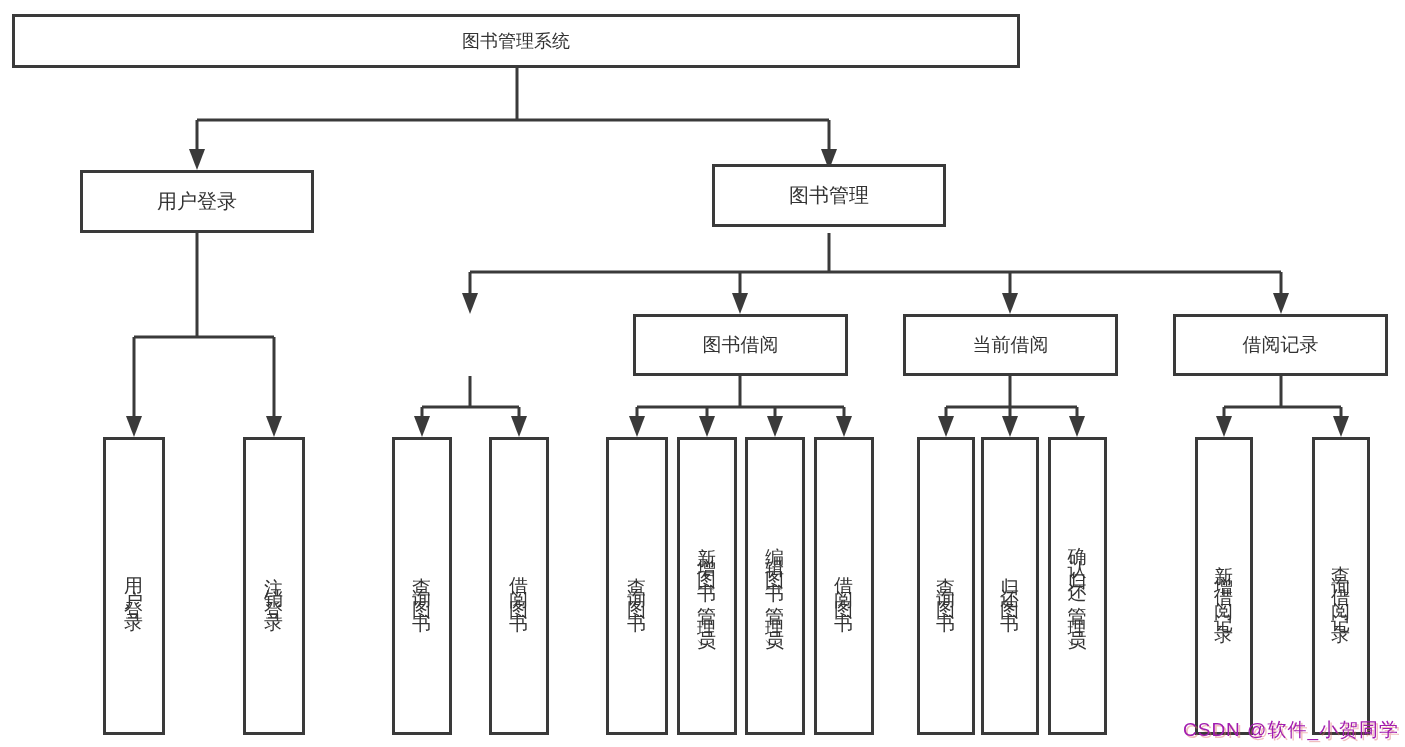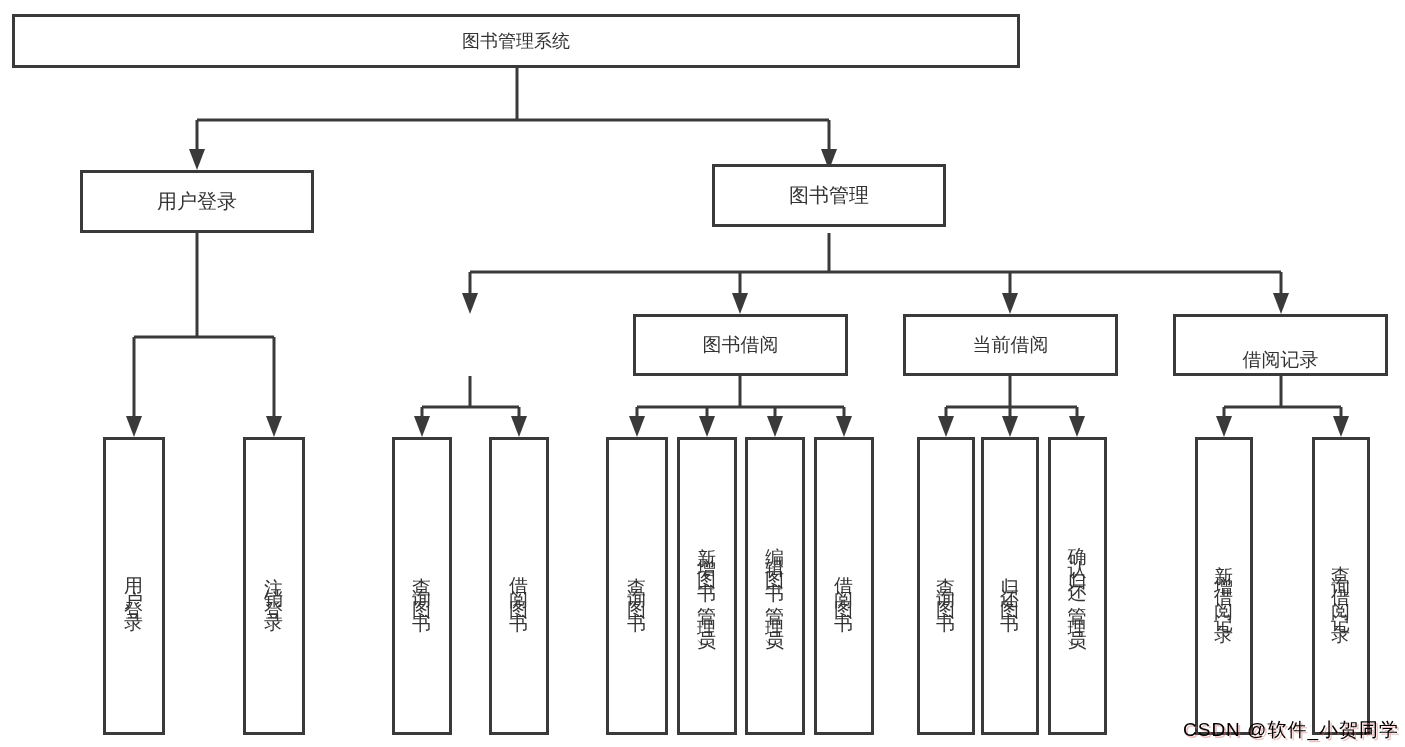--- a/index.html
+++ b/index.html
@@ -39,21 +39,21 @@
     text-orientation: mixed;
     letter-spacing: 12px;
     line-height: 1;
     max-height: 286px;
   }
   .watermark {
     position: absolute;
     left: 1183px;
     top: 717px;
     font-size: 19px;
-    color: #000000;
+    color: #a21caf;
     text-shadow: 2px 2px 0 rgba(222, 110, 110, 0.45);
     white-space: nowrap;
     letter-spacing: 1px;
   }
 </style>
 </head>
 <body>
 
 <div class="canvas">
 
@@ -107,21 +107,21 @@
   <div class="node lvl2" style="left:712px; top:164px; width:234px; height:63px;">
     <span class="lbl">图书管理</span>
   </div>
 
   <div class="node lvl3" style="left:903px; top:314px; width:215px; height:62px;">
     <span class="lbl">当前借阅</span>
   </div>
   <div class="node lvl3" style="left:633px; top:314px; width:215px; height:62px;">
     <span class="lbl">图书借阅</span>
   </div>
-  <div class="node lvl3" style="left:1173px; top:314px; width:215px; height:62px;align-items:flex-end;">
+  <div class="node lvl3" style="left:1173px; top:314px; width:215px; height:62px;">
     <span class="lbl">借阅记录</span>
   </div>
 
   <div class="node leaf" style="left:103px; top:437px; width:62px; height:298px;">
     <span class="lbl">用户登录</span>
   </div>
   <div class="node leaf" style="left:243px; top:437px; width:62px; height:298px;">
     <span class="lbl">注销登录</span>
   </div>
   <div class="node leaf" style="left:392px; top:437px; width:60px; height:298px;">

